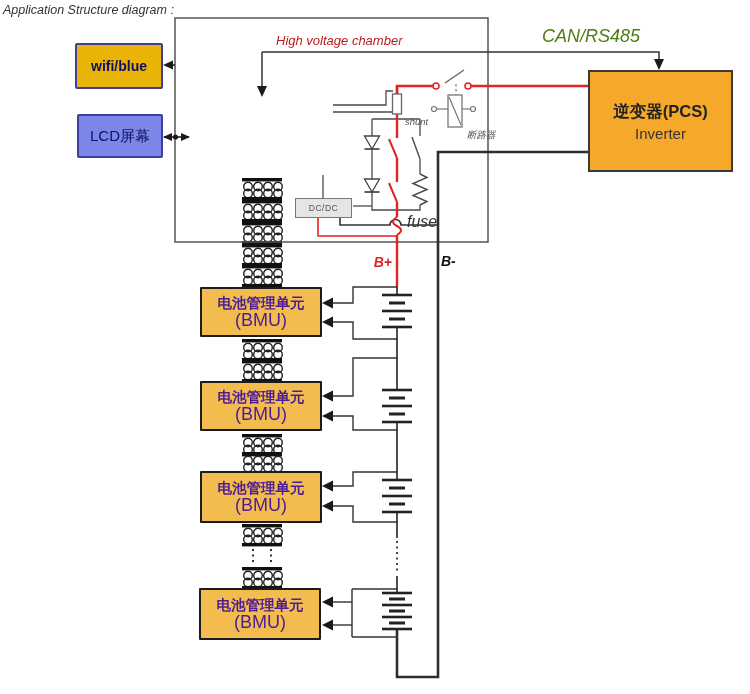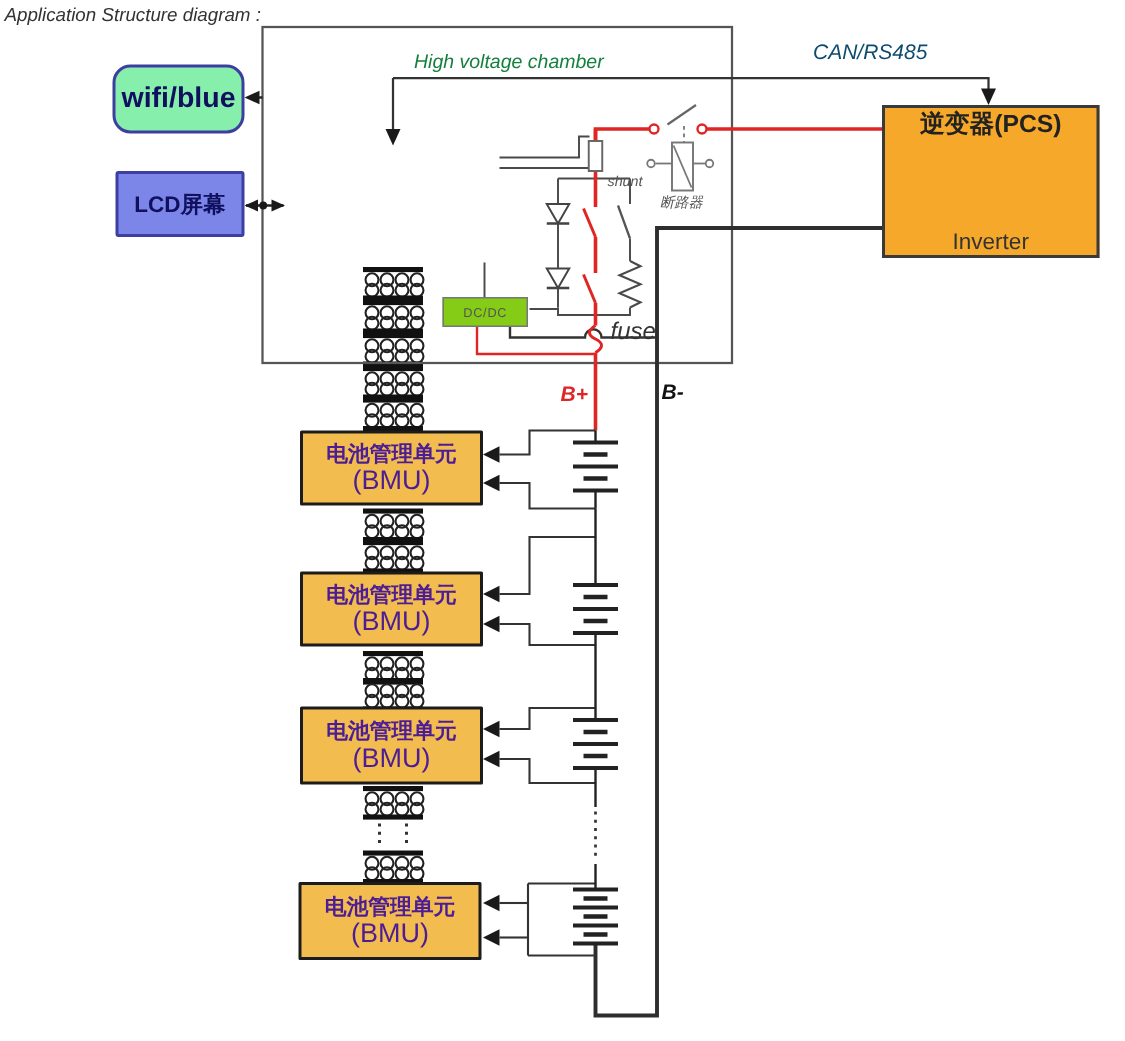--- a/index.html
+++ b/index.html
@@ -3,38 +3,38 @@
 <meta charset="utf-8">
 <style>
   html,body{margin:0;padding:0;background:#fff;}
   .stage{position:relative;width:750px;height:694px;background:#fff;overflow:hidden;
          font-family:"Liberation Sans","DejaVu Sans",sans-serif;}
   .stage svg{position:absolute;left:0;top:0;z-index:1;}
   .lbl{position:absolute;z-index:3;white-space:nowrap;font-style:italic;}
   .box{position:absolute;z-index:2;display:flex;flex-direction:column;align-items:center;justify-content:center;
        text-align:center;box-sizing:border-box;}
   .title{left:3px;top:3px;font-size:12.5px;color:#333;}
-  .chamber-label{left:276px;top:33px;font-size:13px;color:#15803d;}
-  .can-label{left:542px;top:26px;font-size:14px;color:#0c4a6e;}
+  .chamber-label{left:276px;top:33px;font-size:13px;color:#b91c1c;}
+  .can-label{left:542px;top:26px;font-size:18px;color:#4d7c0f;}
   .b-plus{left:356px;top:254px;width:36px;text-align:right;font-size:14px;font-weight:bold;color:#e02525;}
   .b-minus{left:441px;top:253px;font-size:14px;font-weight:bold;color:#111;}
   .shunt-label{left:405px;top:96px;font-size:9.5px;color:#555;margin-top:20px;}
-  .breaker-label{left:440px;top:129px;font-size:9.5px;color:#555;}
+  .breaker-label{left:467px;top:129px;font-size:9.5px;color:#555;}
   .fuse-label{left:407px;top:213px;font-size:16px;color:#333;}
-  .wifi{left:75px;top:43px;width:88px;height:46px;background:#86efac;border:2px solid #3c3f9f;border-radius:12px;
-        font-size:19px;font-weight:600;color:#10105e;}
+  .wifi{left:75px;top:43px;width:88px;height:46px;background:#eab308;border:2px solid #3c3f9f;border-radius:2px;
+        font-size:14px;font-weight:600;color:#10105e;}
   .lcd{left:77px;top:114px;width:86px;height:44px;background:#7b86e8;border:2px solid #3c3f9f;border-radius:2px;
-        font-size:15px;font-weight:700;color:#10105e;}
+        font-size:15px;font-weight:400;color:#10105e;}
   .bcmu{left:190px;top:98px;width:143px;height:77px;background:#42c7ae;border:1.5px solid #2a7f71;color:#10332d;}
   .bcmu .l1{font-size:13px;line-height:15px;}
   .bcmu .l3{font-size:15px;font-weight:bold;margin-top:4px;color:#062a24;}
-  .inverter{left:588px;top:70px;width:145px;height:102px;background:#f5a829;border:2px solid #3a3a3a;justify-content:space-between;}
+  .inverter{left:588px;top:70px;width:145px;height:102px;background:#f5a829;border:2px solid #3a3a3a;}
   .inverter .l1{font-size:16.5px;font-weight:bold;color:#222;}
   .inverter .l2{font-size:15px;color:#333;margin-top:2px;}
-  .dcdc{left:295px;top:198px;width:57px;height:20px;background:#84cc16;border:1.3px solid #777;
+  .dcdc{left:295px;top:198px;width:57px;height:20px;background:#e5e5e5;border:1.3px solid #777;
         font-size:8.5px;color:#555;letter-spacing:.5px;}
   .bmu{width:122px;background:#f3bc4f;border:2px solid #1c1c1c;border-radius:1px;color:#4c1d95;}
   .bmu .l1{font-size:14.5px;font-weight:bold;line-height:17px;}
   .bmu .l2{font-size:18px;font-weight:normal;line-height:17px;}
   .bmu1{left:200px;top:287px;height:50px;}
   .bmu2{left:200px;top:381px;height:50px;}
   .bmu3{left:200px;top:471px;height:52px;}
   .bmu4{left:199px;top:588px;height:52px;}
 </style>
 </head>

